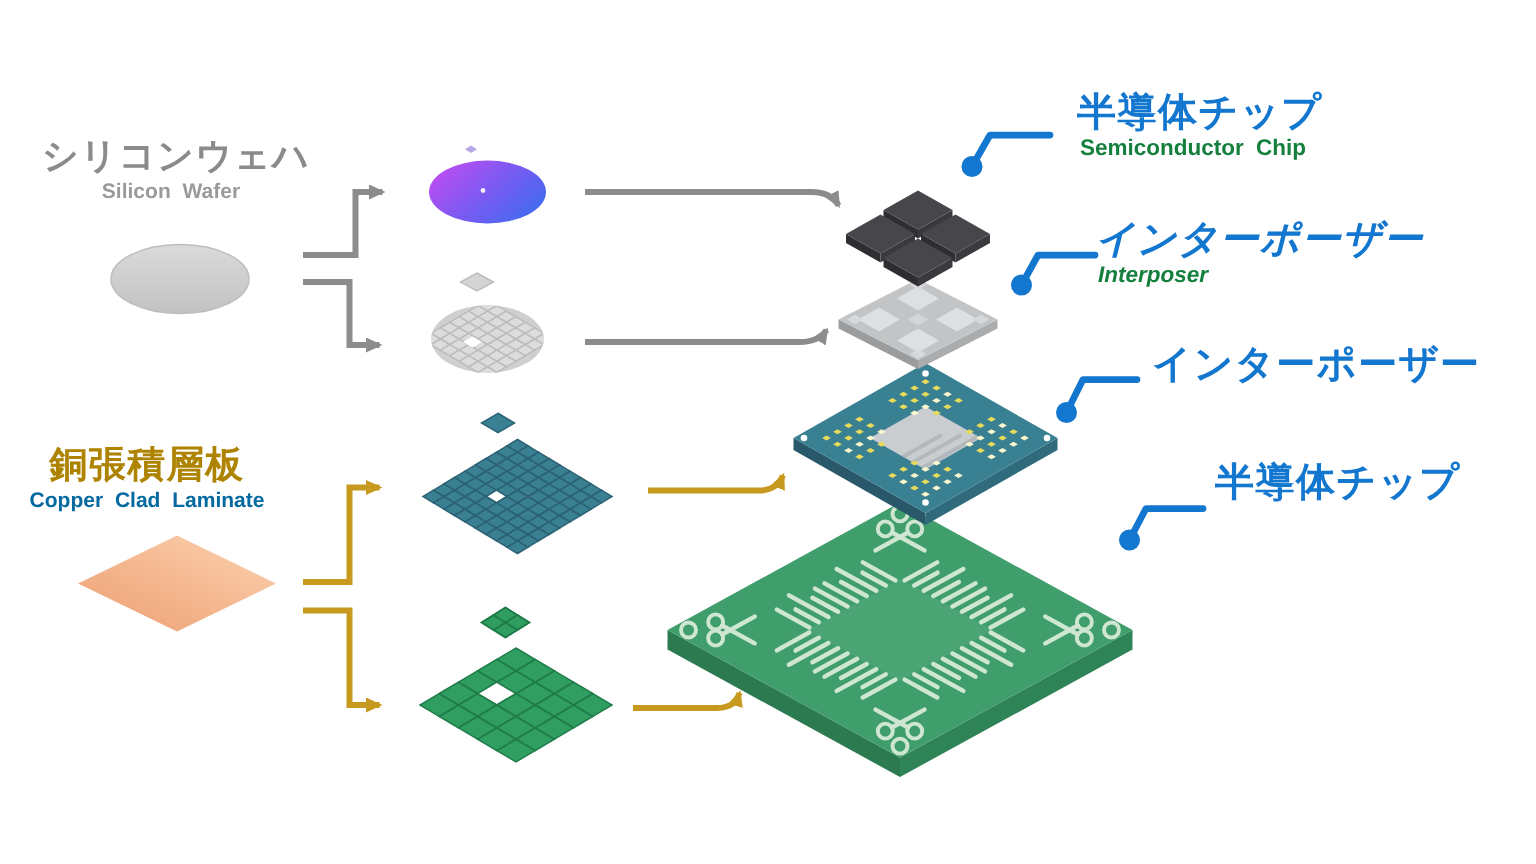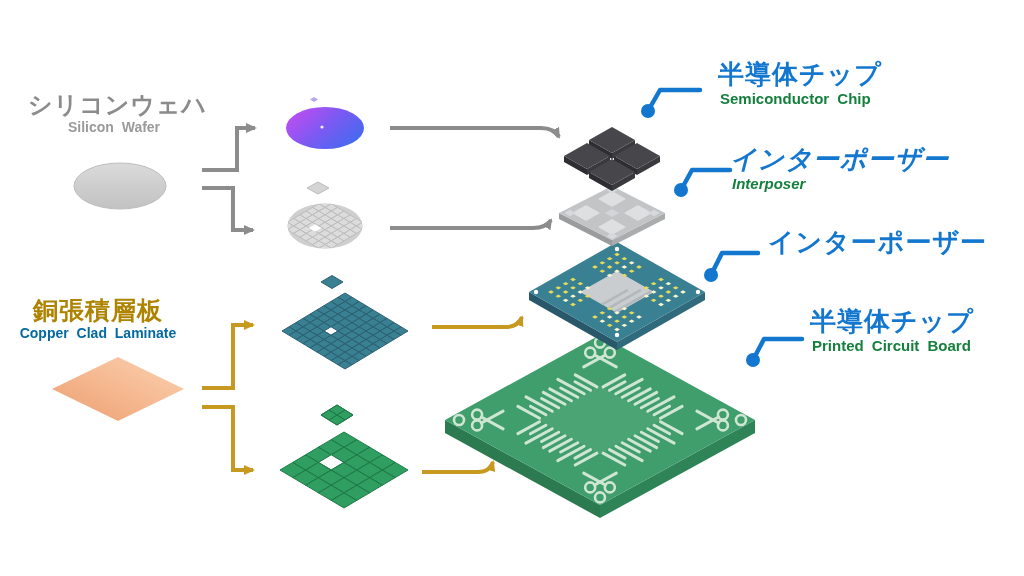--- a/index.html
+++ b/index.html
@@ -460,16 +460,15 @@
     <div class="jp">インターポーザー</div>
     <div class="en">Interposer</div>
   </div>
 
   <div class="lbl callout" style="left:768px;top:229px;">
     <div class="jp">インターポーザー</div>
   </div>
 
   <div class="lbl callout" style="left:810px;top:308px;">
     <div class="jp">半導体チップ</div>
-    <div class="en">Printed Circuit Board</div>
   </div>
 
 </div>
 
 </body></html>

